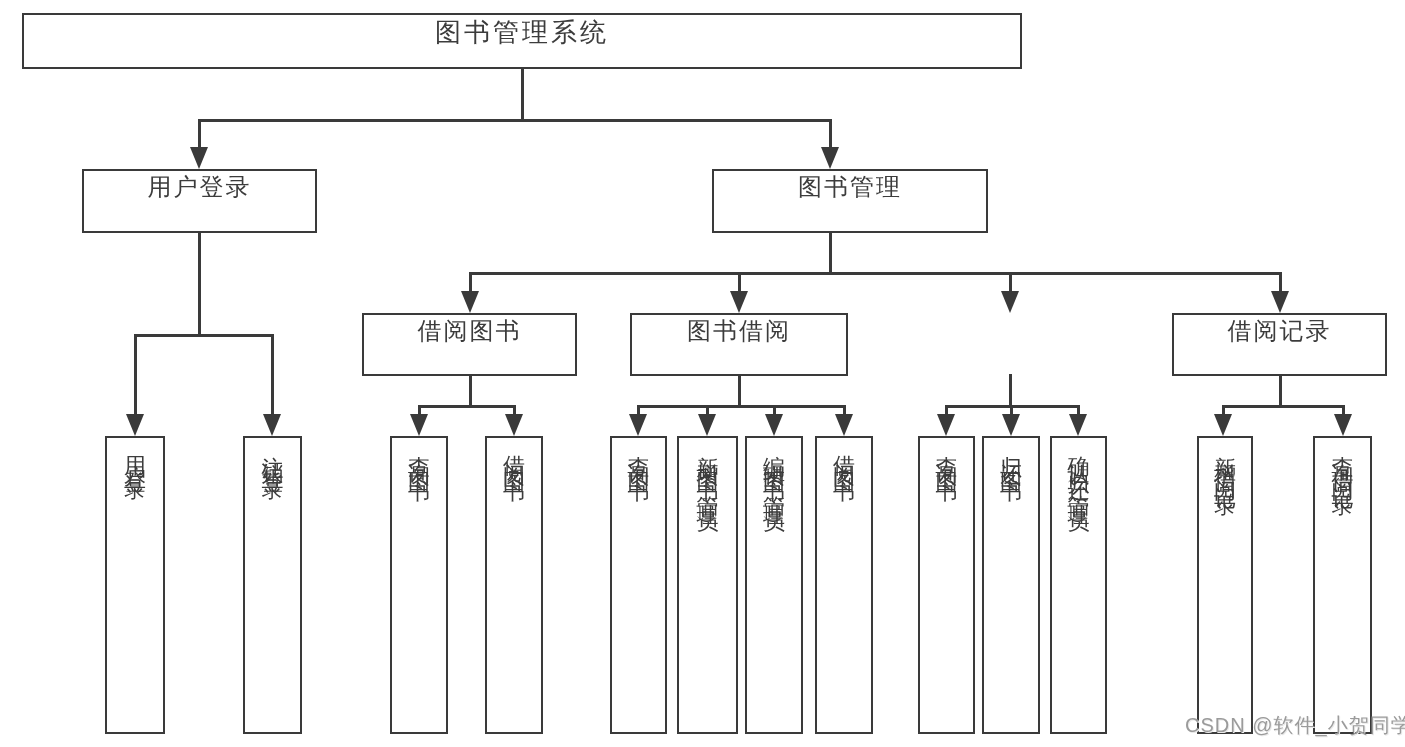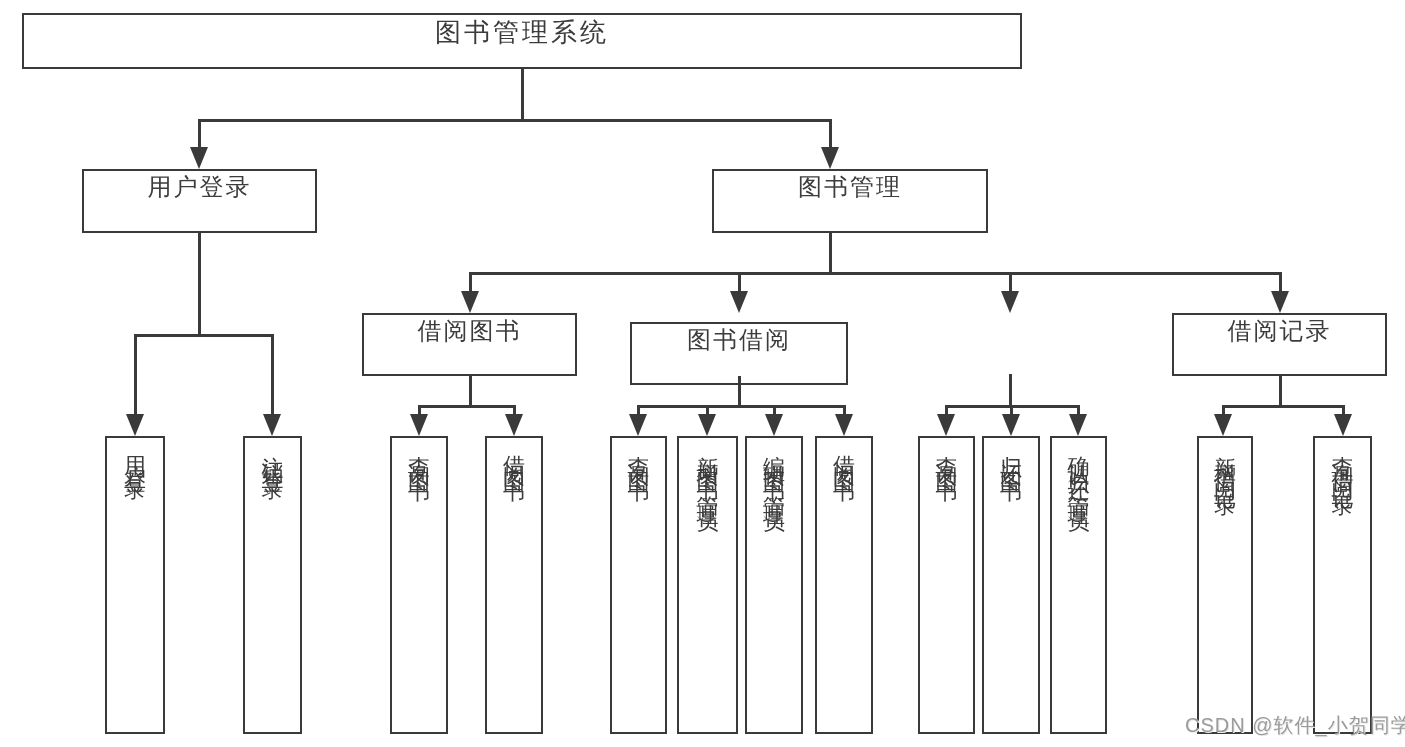--- a/index.html
+++ b/index.html
@@ -64,21 +64,21 @@
   </div>
 
   <div class="box" style="left:712px;top:169px;width:276px;height:64px">
     <span class="hlabel">图书管理</span>
   </div>
 
   <div class="box" style="left:362px;top:313px;width:215px;height:63px">
     <span class="hlabel">借阅图书</span>
   </div>
 
-  <div class="box" style="left:630px;top:322px;width:218px;height:63px">
+  <div class="box" style="left:630px;top:313px;width:218px;height:63px">
     <span class="hlabel">图书借阅</span>
   </div>
 
 
   <div class="box" style="left:1172px;top:313px;width:215px;height:63px">
     <span class="hlabel">借阅记录</span>
   </div>
 
   <div class="box" style="left:105px;top:436px;width:60px;height:298px">
     <span class="vlabel">用户登录</span>

